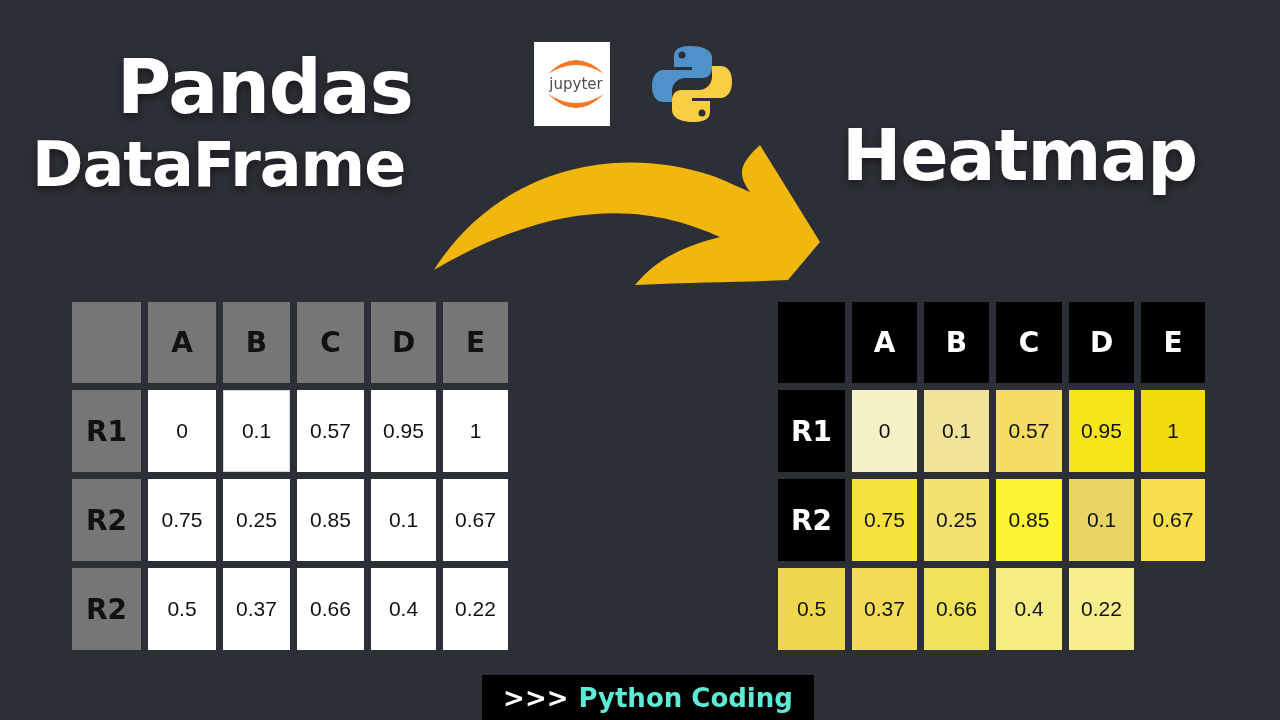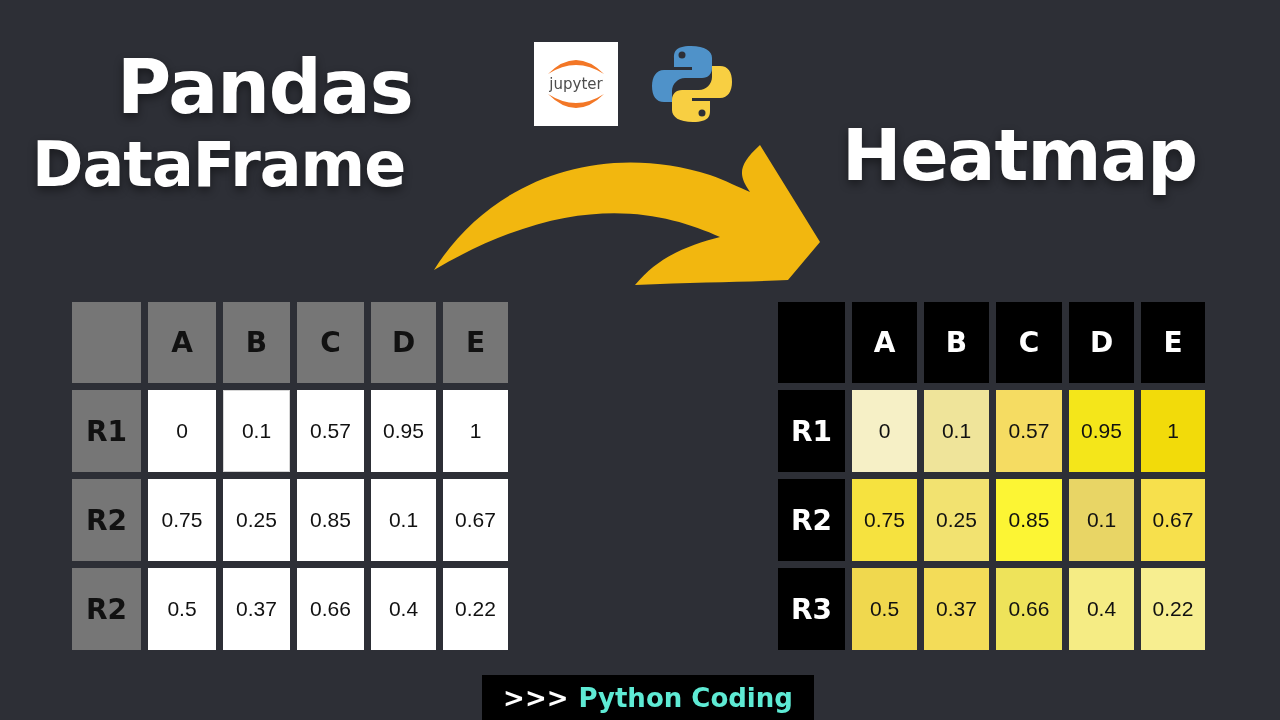--- a/index.html
+++ b/index.html
@@ -1,21 +1,21 @@
 <!DOCTYPE html>
 <html><head>
 <meta charset="utf-8">
 <style>
   html, body { margin:0; padding:0; }
   body { width:1280px; height:720px; background:#2d2f36; overflow:hidden; position:relative; font-family:"Liberation Sans", sans-serif; }
   .title { position:absolute; color:#fff; font-family:"DejaVu Sans", sans-serif; font-weight:bold; text-shadow:0 4px 10px rgba(0,0,0,0.45); letter-spacing:-1px; margin:0; line-height:1; }
   #t1 { left:100px; top:50px; font-size:74px;margin-left:17px; }
   #t2 { left:32px; top:134px; font-size:62px; }
   #t3 { left:842px; top:120px; font-size:71px; }
-  .jup { position:absolute; left:534px; top:42px; width:84px; height:84px; background:#fff; }
+  .jup { position:absolute; left:534px; top:42px; width:76px; height:84px; background:#fff; }
   .py { position:absolute; left:650px; top:42px; width:84px; height:84px; }
   .arrow { position:absolute; left:420px; top:130px; width:420px; height:170px; }
   .grid { position:absolute; display:grid; gap:7px; }
   #g1 { left:72px; top:302px; grid-template-columns:69px 68px 67px 67px 65px 65px; grid-template-rows:81px 82px 82px 82px; }
   #g2 { left:778px; top:302px; grid-template-columns:67px 65px 65px 66px 65px 64px; grid-template-rows:81px 82px 82px 82px; }
   .cell { display:flex; align-items:center; justify-content:center; font-size:21px; color:#111; }
   .hdr { font-family:"DejaVu Sans", sans-serif; font-weight:bold; font-size:28px; }
   #g1 .hdr { background:#767676; color:#111; }
   #g1 .val { background:#fff; }
   #g2 .hdr { background:#000; color:#fff; }
@@ -95,21 +95,20 @@
     <div class="cell val" style="background: rgb(239, 228, 154);">0.1</div>
     <div class="cell val" style="background: rgb(245, 220, 98);">0.57</div>
     <div class="cell val" style="background: rgb(244, 230, 26);">0.95</div>
     <div class="cell val" style="background: rgb(242, 219, 10);">1</div>
     <div class="cell hdr">R2</div>
     <div class="cell val" style="background: rgb(246, 226, 63);">0.75</div>
     <div class="cell val" style="background: rgb(242, 226, 112);">0.25</div>
     <div class="cell val" style="background: rgb(252, 245, 52);">0.85</div>
     <div class="cell val" style="background: rgb(232, 213, 101);">0.1</div>
     <div class="cell val" style="background: rgb(247, 224, 76);">0.67</div>
-    <div class="cell hdr">R3</div>
     <div class="cell val" style="background: rgb(240, 216, 78);">0.5</div>
     <div class="cell val" style="background: rgb(243, 220, 88);">0.37</div>
     <div class="cell val" style="background: rgb(238, 227, 90);">0.66</div>
     <div class="cell val" style="background: rgb(245, 236, 132);">0.4</div>
     <div class="cell val" style="background: rgb(247, 238, 144);">0.22</div>
   </div>
 
 <div class="banner">
   <span class="pr">&gt;&gt;&gt;</span>
   <span class="brand">Python Coding</span>

